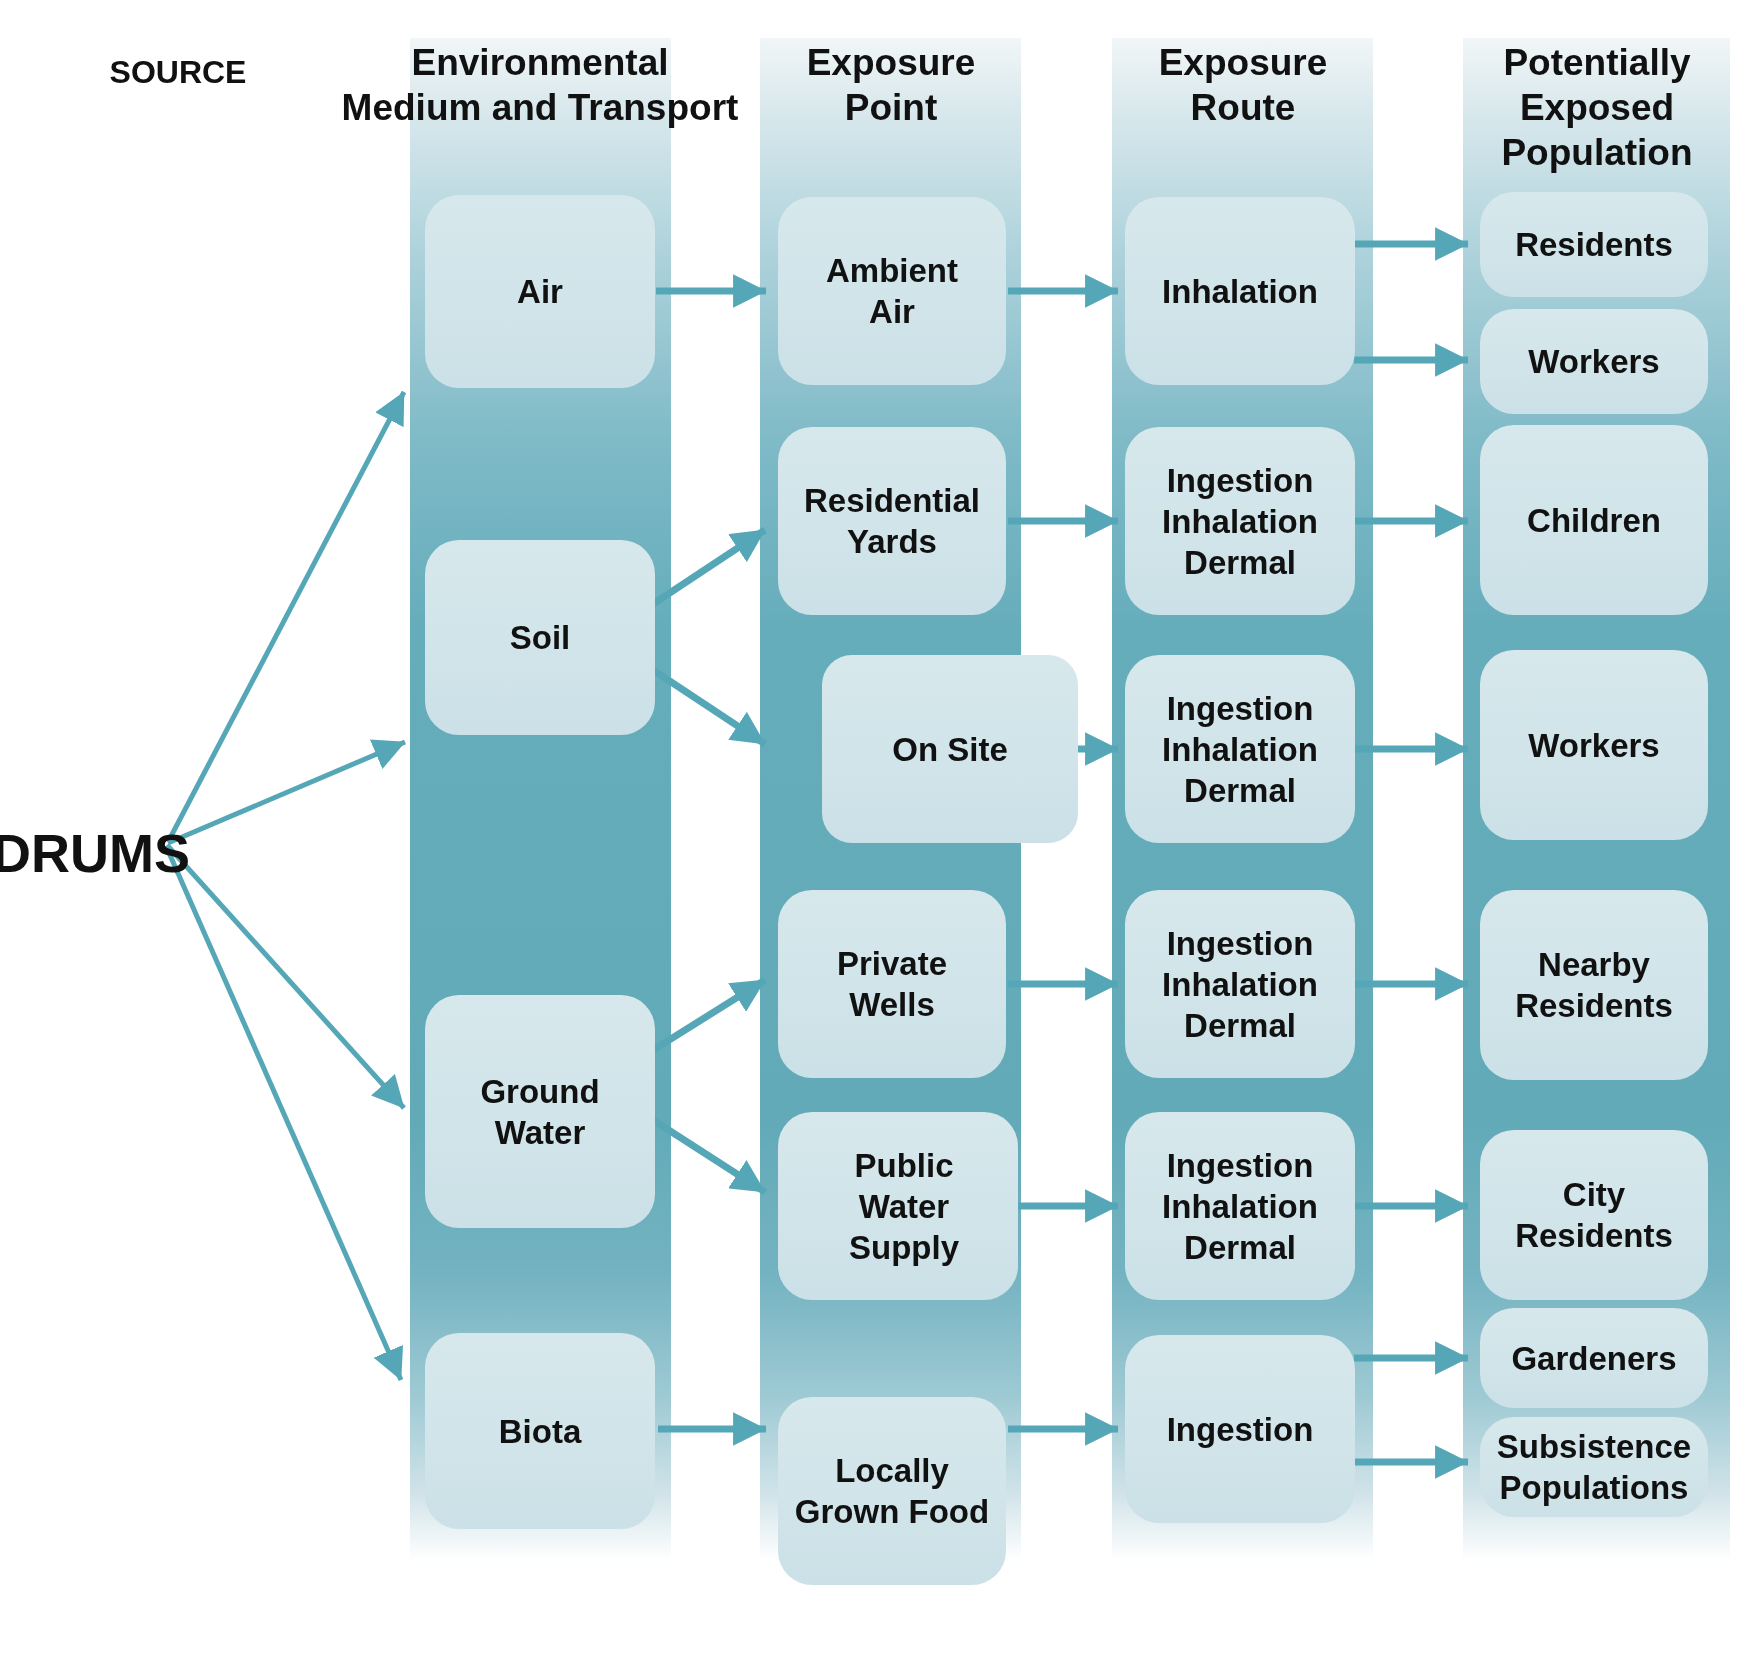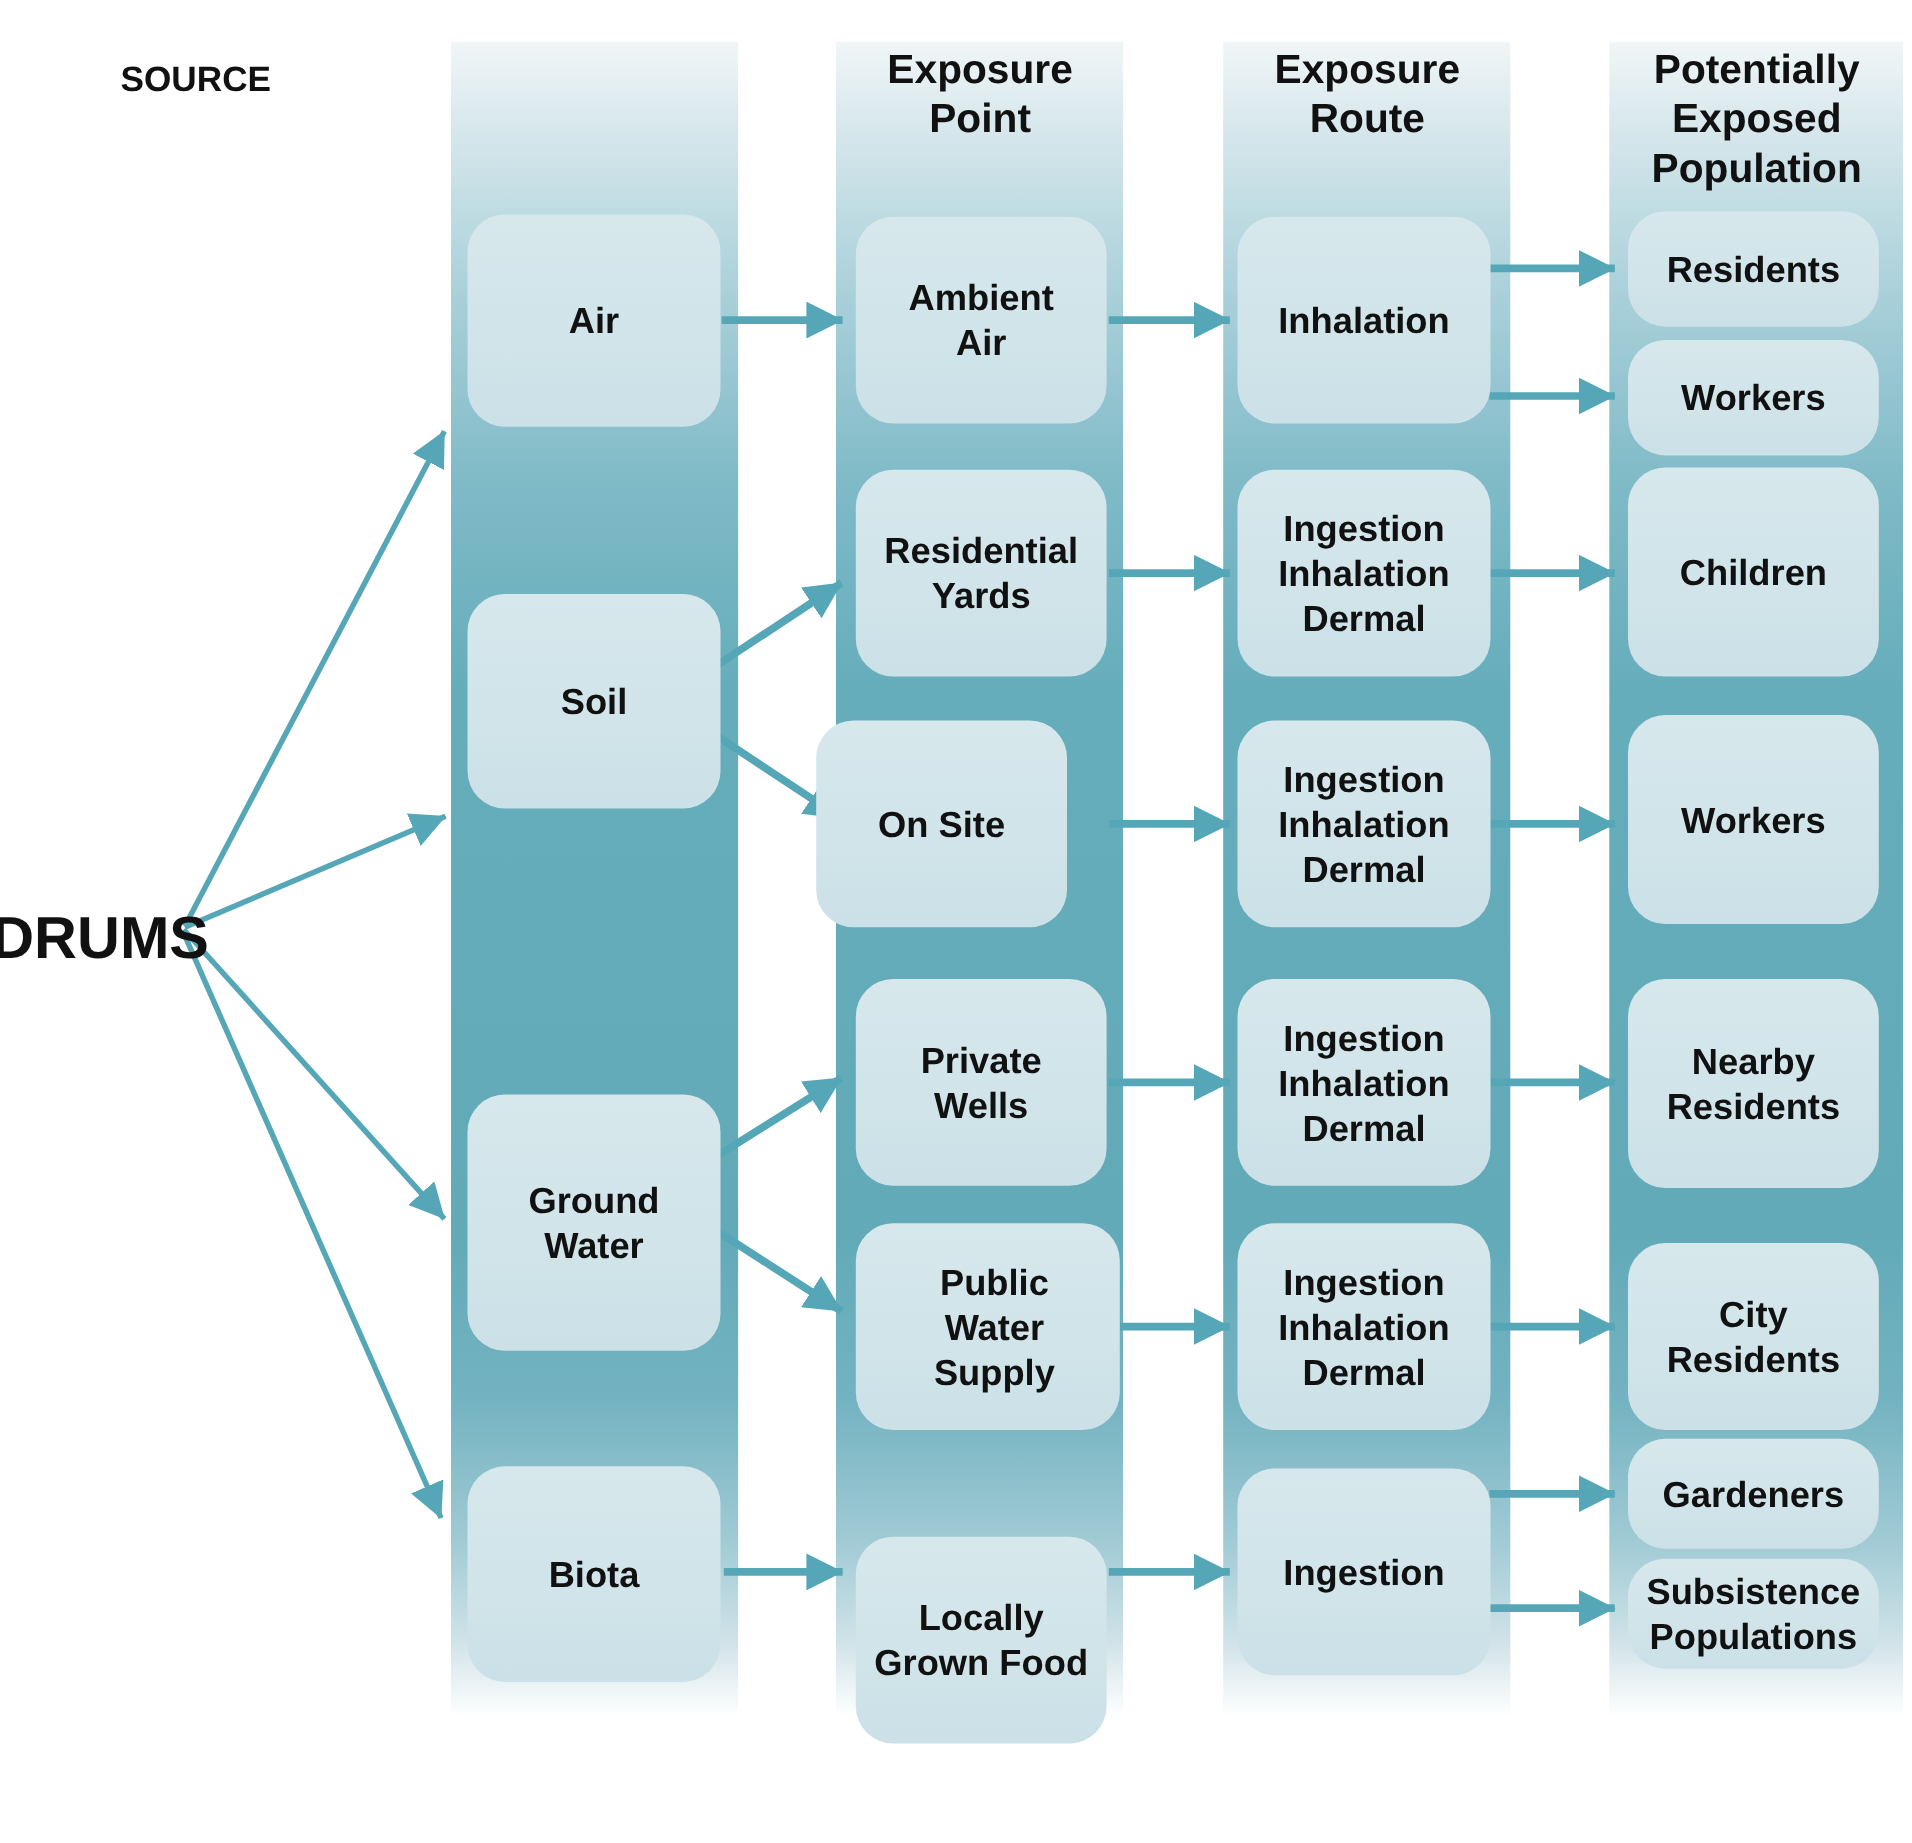--- a/index.html
+++ b/index.html
@@ -95,41 +95,43 @@
         <line x1="1354" y1="521" x2="1468" y2="521" stroke="#55a7b7" stroke-width="7" marker-end="url(#ah7)"></line>
         <line x1="1354" y1="749" x2="1468" y2="749" stroke="#55a7b7" stroke-width="7" marker-end="url(#ah7)"></line>
         <line x1="1354" y1="984" x2="1468" y2="984" stroke="#55a7b7" stroke-width="7" marker-end="url(#ah7)"></line>
         <line x1="1354" y1="1206" x2="1468" y2="1206" stroke="#55a7b7" stroke-width="7" marker-end="url(#ah7)"></line>
         <line x1="1354" y1="1358" x2="1468" y2="1358" stroke="#55a7b7" stroke-width="7" marker-end="url(#ah7)"></line>
         <line x1="1354" y1="1462" x2="1468" y2="1462" stroke="#55a7b7" stroke-width="7" marker-end="url(#ah7)"></line>
       </g>
   </svg>
 
   <div class="hdr" style="left:178px;top:50px;font-size:32px;">SOURCE</div>
+  <div class="hdr" style="left:540px;">Environmental
+Medium and Transport</div>
   <div class="hdr" style="left:891px;">Exposure
 Point</div>
   <div class="hdr" style="left:1243px;">Exposure
 Route</div>
   <div class="hdr" style="left:1597px;">Potentially
 Exposed
 Population</div>
 
   <div class="biglabel" style="left:91px;top:822px;">DRUMS</div>
 
   <div id="box-layer">
       <div class="box" style="left: 425px; top: 195px; width: 230px; height: 193px;">Air</div>
       <div class="box" style="left: 425px; top: 540px; width: 230px; height: 195px;">Soil</div>
       <div class="box" style="left: 425px; top: 995px; width: 230px; height: 233px;">Ground
 Water</div>
       <div class="box" style="left: 425px; top: 1333px; width: 230px; height: 196px;">Biota</div>
       <div class="box" style="left: 778px; top: 197px; width: 228px; height: 188px;">Ambient
 Air</div>
       <div class="box" style="left: 778px; top: 427px; width: 228px; height: 188px;">Residential
 Yards</div>
-      <div class="box" style="left: 742px; top: 655px; width: 228px; height: 188px;">On Site</div>
+      <div class="box" style="left: 822px; top: 655px; width: 256px; height: 188px; border-radius: 30px;">On Site</div>
       <div class="box" style="left: 778px; top: 890px; width: 228px; height: 188px;">Private
 Wells</div>
       <div class="box" style="left: 778px; top: 1112px; width: 228px; height: 188px; padding-left: 12px;">Public
 Water
 Supply</div>
       <div class="box" style="left: 778px; top: 1397px; width: 228px; height: 188px;">Locally
 Grown Food</div>
       <div class="box" style="left: 1125px; top: 197px; width: 230px; height: 188px;">Inhalation</div>
       <div class="box" style="left: 1125px; top: 427px; width: 230px; height: 188px;">Ingestion
 Inhalation

